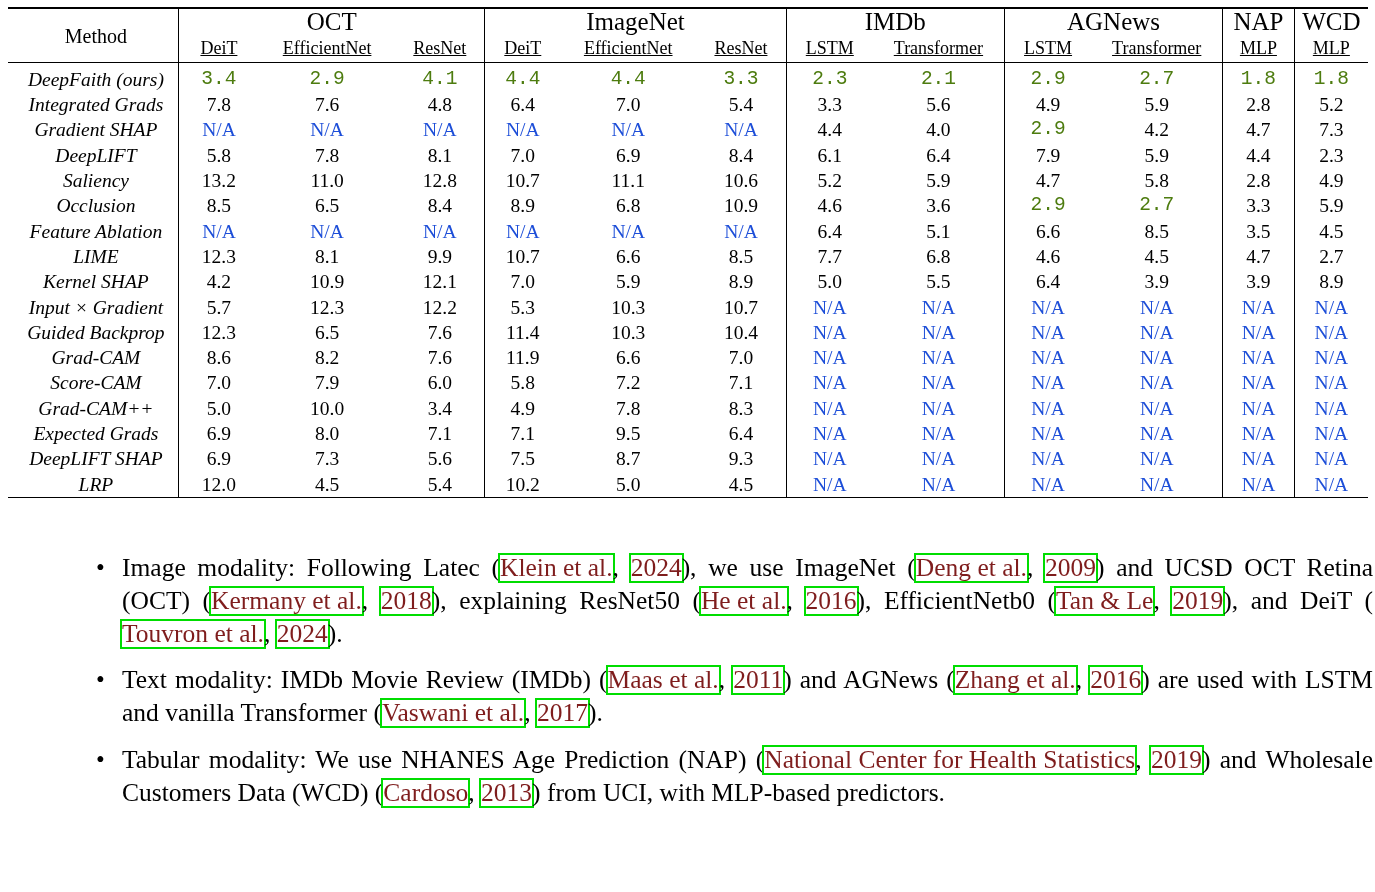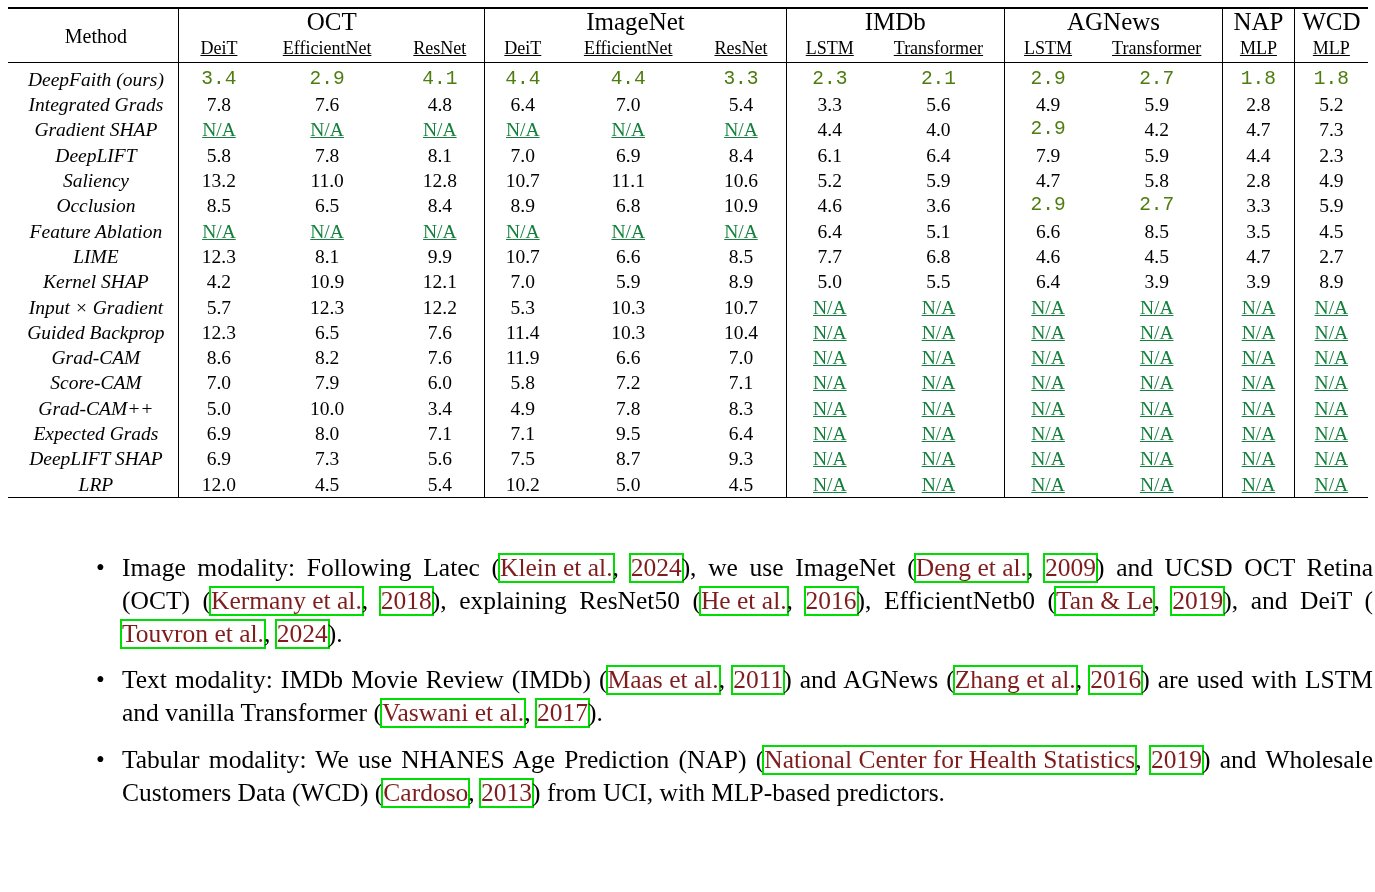--- a/index.html
+++ b/index.html
@@ -70,21 +70,21 @@
   }
   tbody tr td { height: 25.3px; }
   tbody tr:first-child td { padding-top: 4px !important; }
   tbody tr:last-child  td { padding-bottom: 4px !important; }
 
   .best {
     color: #4d7c0f;
     font-weight: bold;
     font-family: Liberation Mono, monospace;
   }
-  .na { color: #15803d; text-decoration: underline; }
+  .na { color: #1d4ed8; }
 
   
   #modality-list {
     position: absolute;
     left: 88px;
     top: 552px;
     width: 1285px;
     font-size: 25.5px;
     line-height: 1.285;
   }

